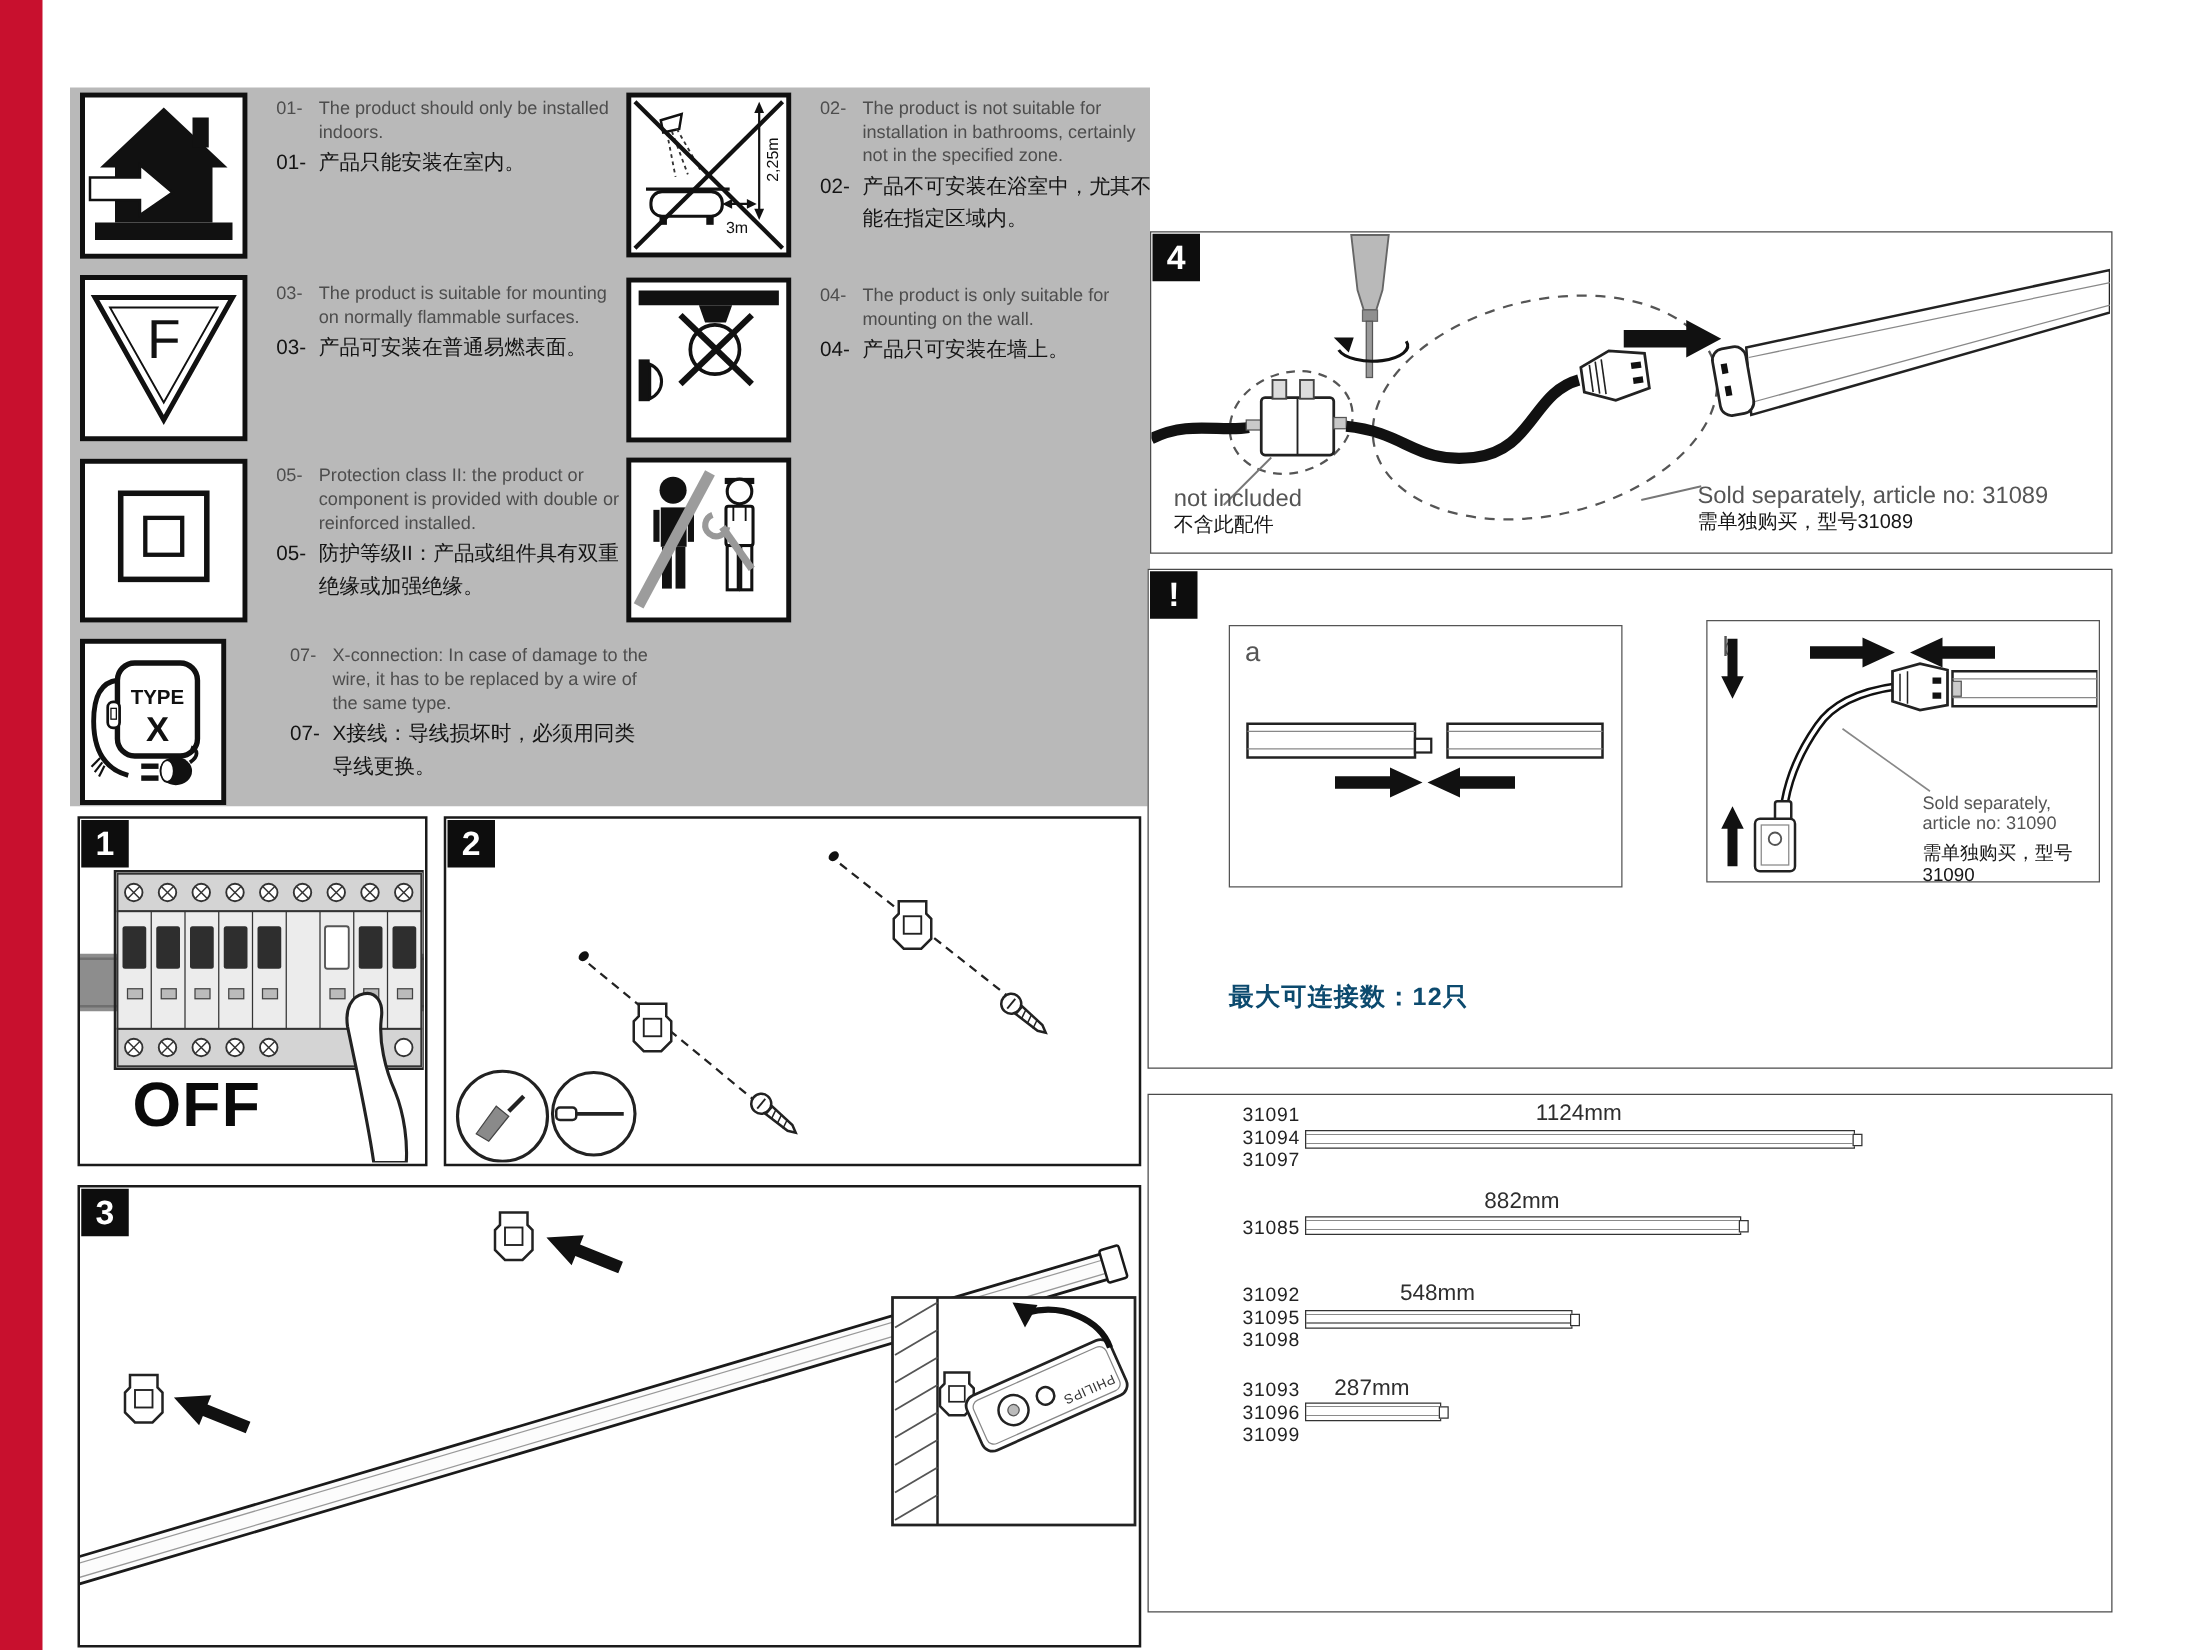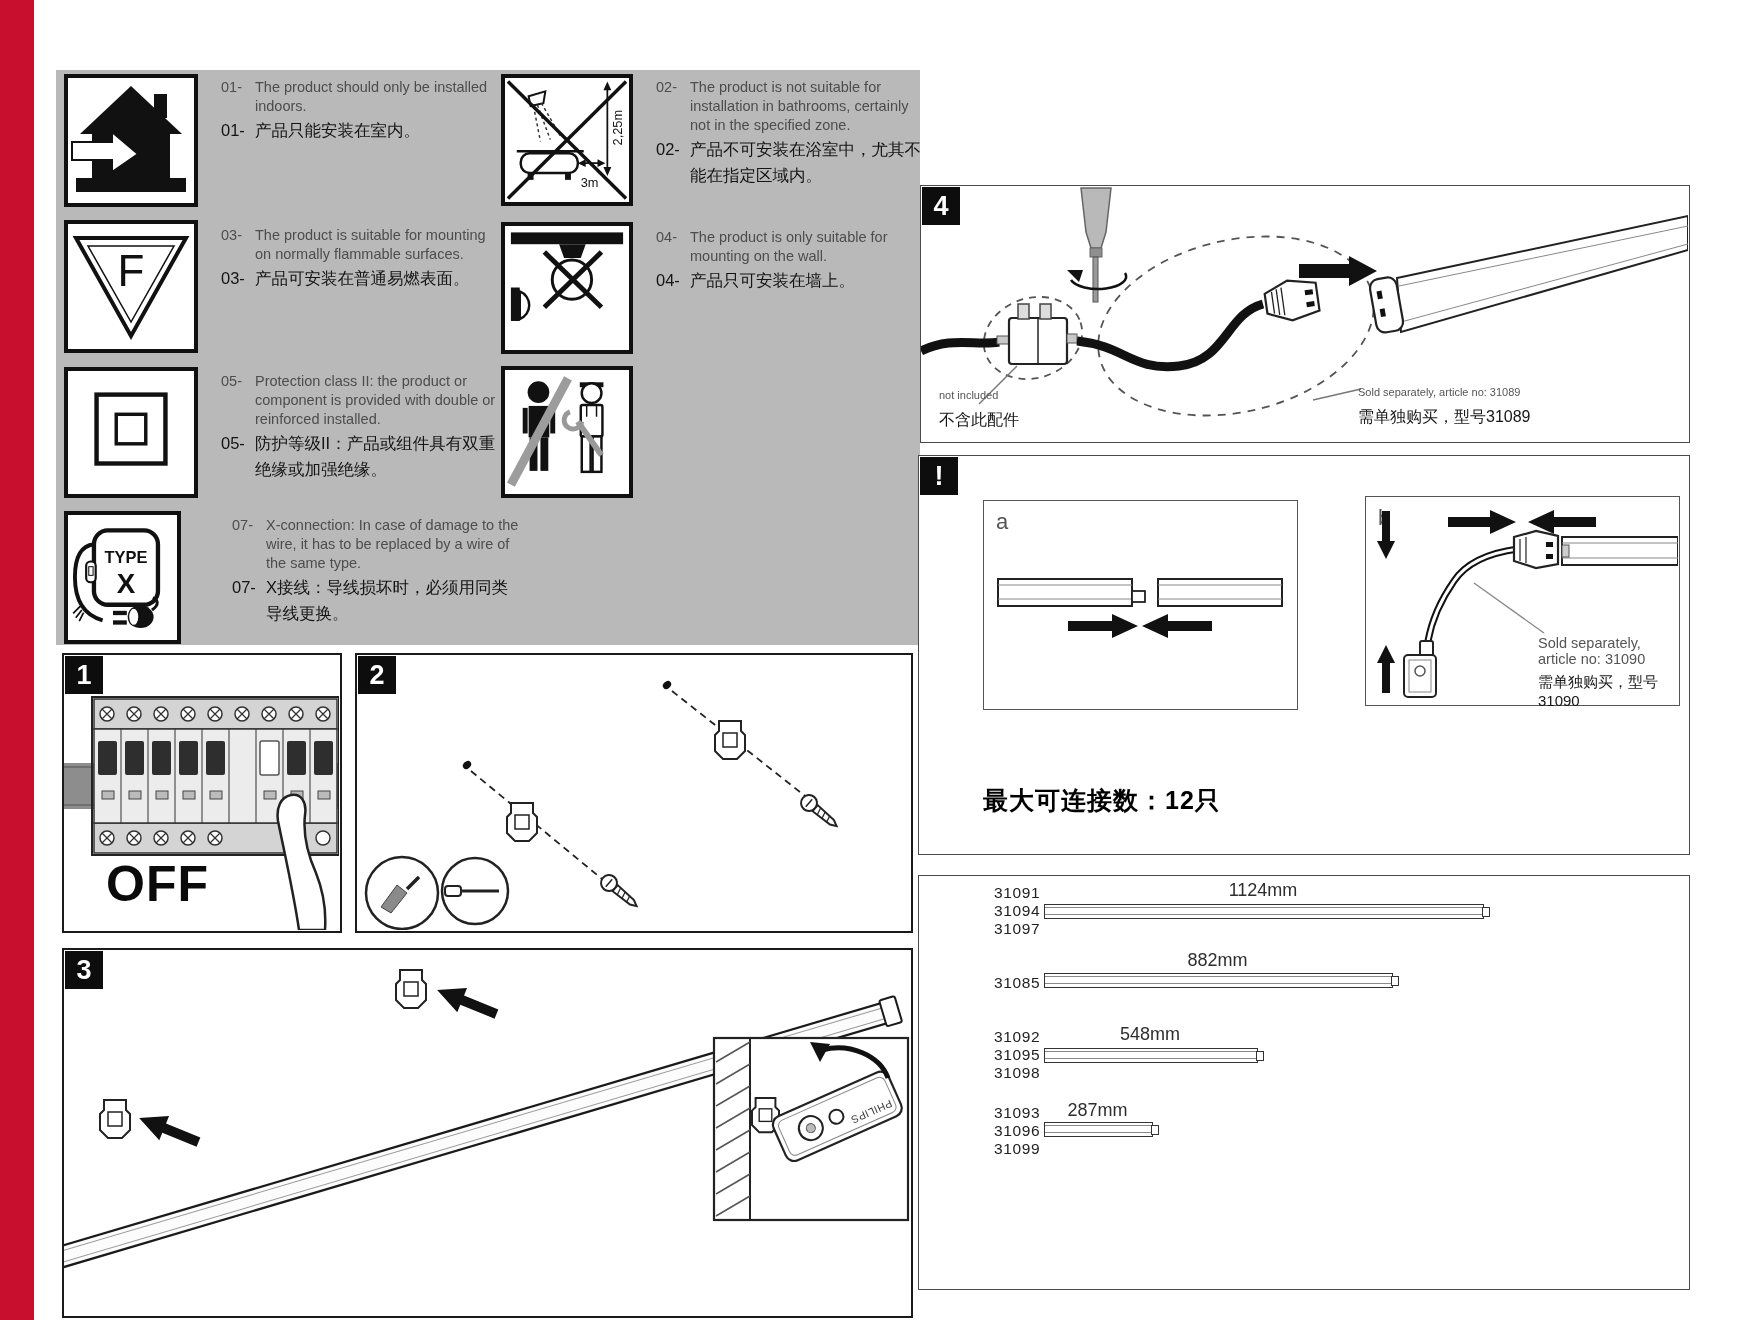--- a/index.html
+++ b/index.html
@@ -15,24 +15,24 @@
   .panel{background:#fff;border:2.5px solid #1a1a1a;box-sizing:border-box;overflow:hidden;}
   .panel-thin{background:#fff;border:1.5px solid #4a4a4a;box-sizing:border-box;overflow:hidden;}
   .inner-box{position:absolute;background:#fff;border:1.5px solid #555;box-sizing:border-box;}
   .wtext{position:absolute;margin-left:16px;}
   .ln{font-size:14.5px;line-height:19px;color:#4d4d4d;font-weight:400;}
   .ln .wnum{display:inline-block;width:34px;color:#4d4d4d;}
   .ln.cont{padding-left:34px;}
   .ln.cn{font-size:16.5px;line-height:24px;color:#141414;margin-top:2px;}
   .ln.cn .wnum{color:#141414;}
   .ab-label{font-size:22px;color:#555;}
-  .note-en{font-size:11px;color:#555;}
+  .note-en{font-size:19px;color:#555;}
   .note-cn{font-size:16px;color:#161616;}
   .max-en{font-size:26px;color:#3c3c3c;letter-spacing:0.3px;}
-  .max-cn{font-size:25px;color:#000000;font-weight:bold;letter-spacing:1px;text-align:center;}
+  .max-cn{font-size:20px;color:#0c4a6e;font-weight:bold;letter-spacing:1px;text-align:center;}
   .art{font-size:15.5px;line-height:18px;color:#222;letter-spacing:0.6px;}
   .bar-label{position:absolute;text-align:center;font-size:18px;color:#2e2e2e;}
   .rail-bar{position:absolute;height:13px;border:1.5px solid #333;background:
     linear-gradient(to bottom,#fff 2px,#8a8a8a 2px,#8a8a8a 3px,#fff 3px,#fff 9px,#8a8a8a 9px,#8a8a8a 10px,#fff 10px);}
   .rail-bar .stub{position:absolute;right:-7px;top:2px;width:6px;height:8px;border:1.5px solid #333;background:#fff;}
   .off{font-size:50px;font-weight:900;color:#0a0a0a;letter-spacing:1px;}
 </style>
 </head>
 <body>
 

